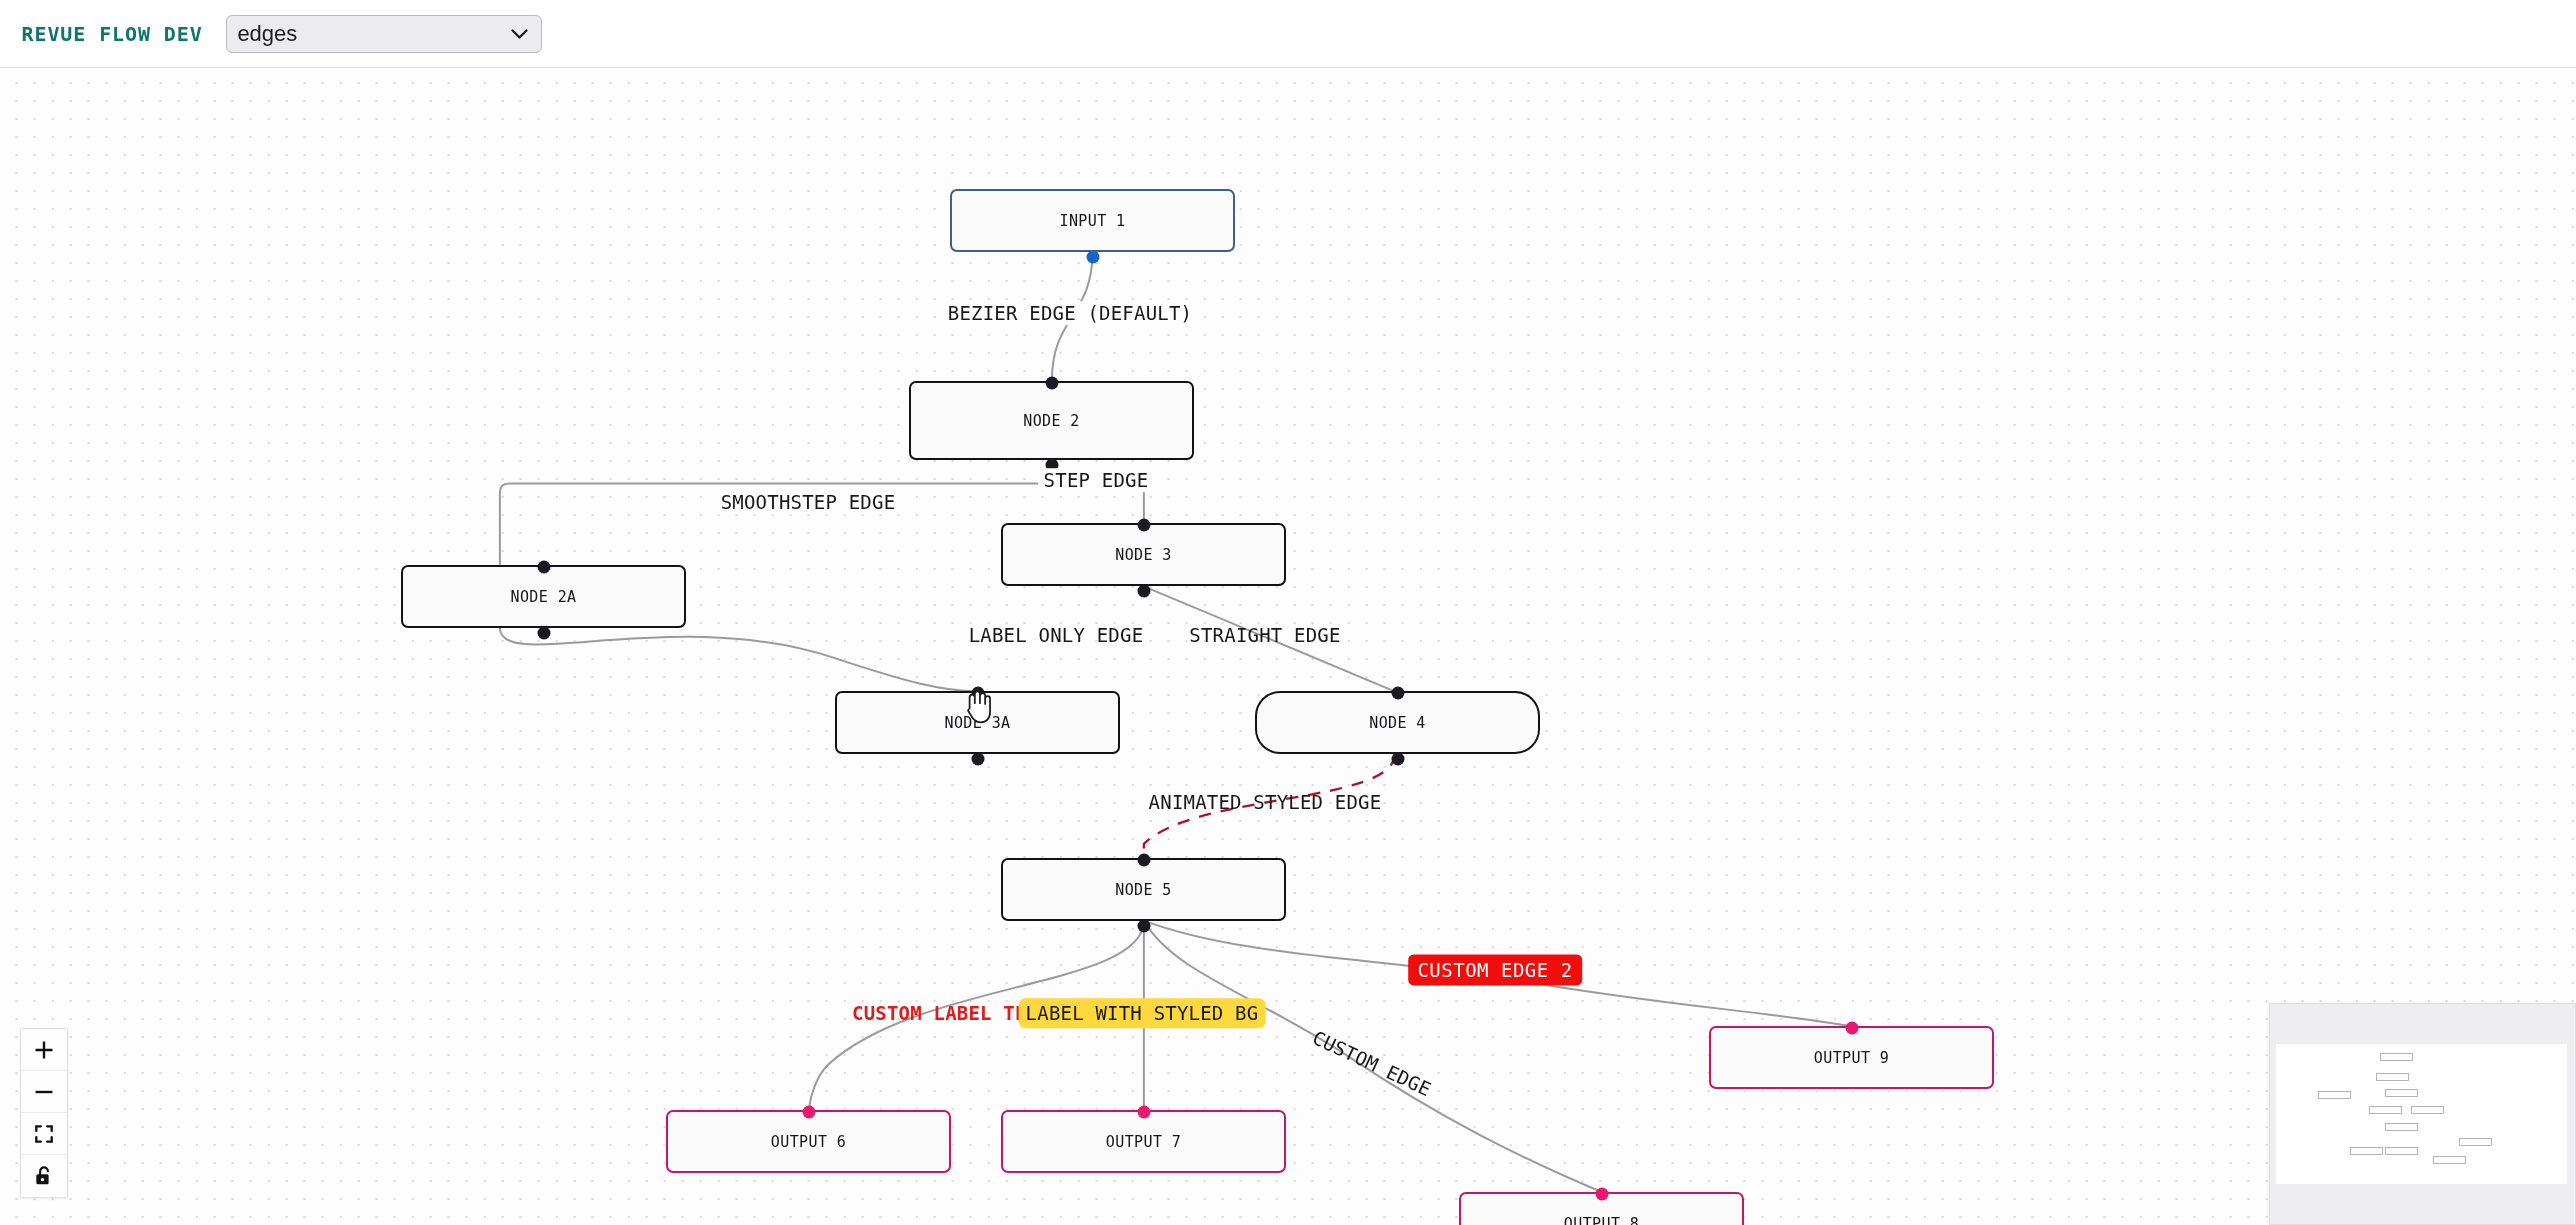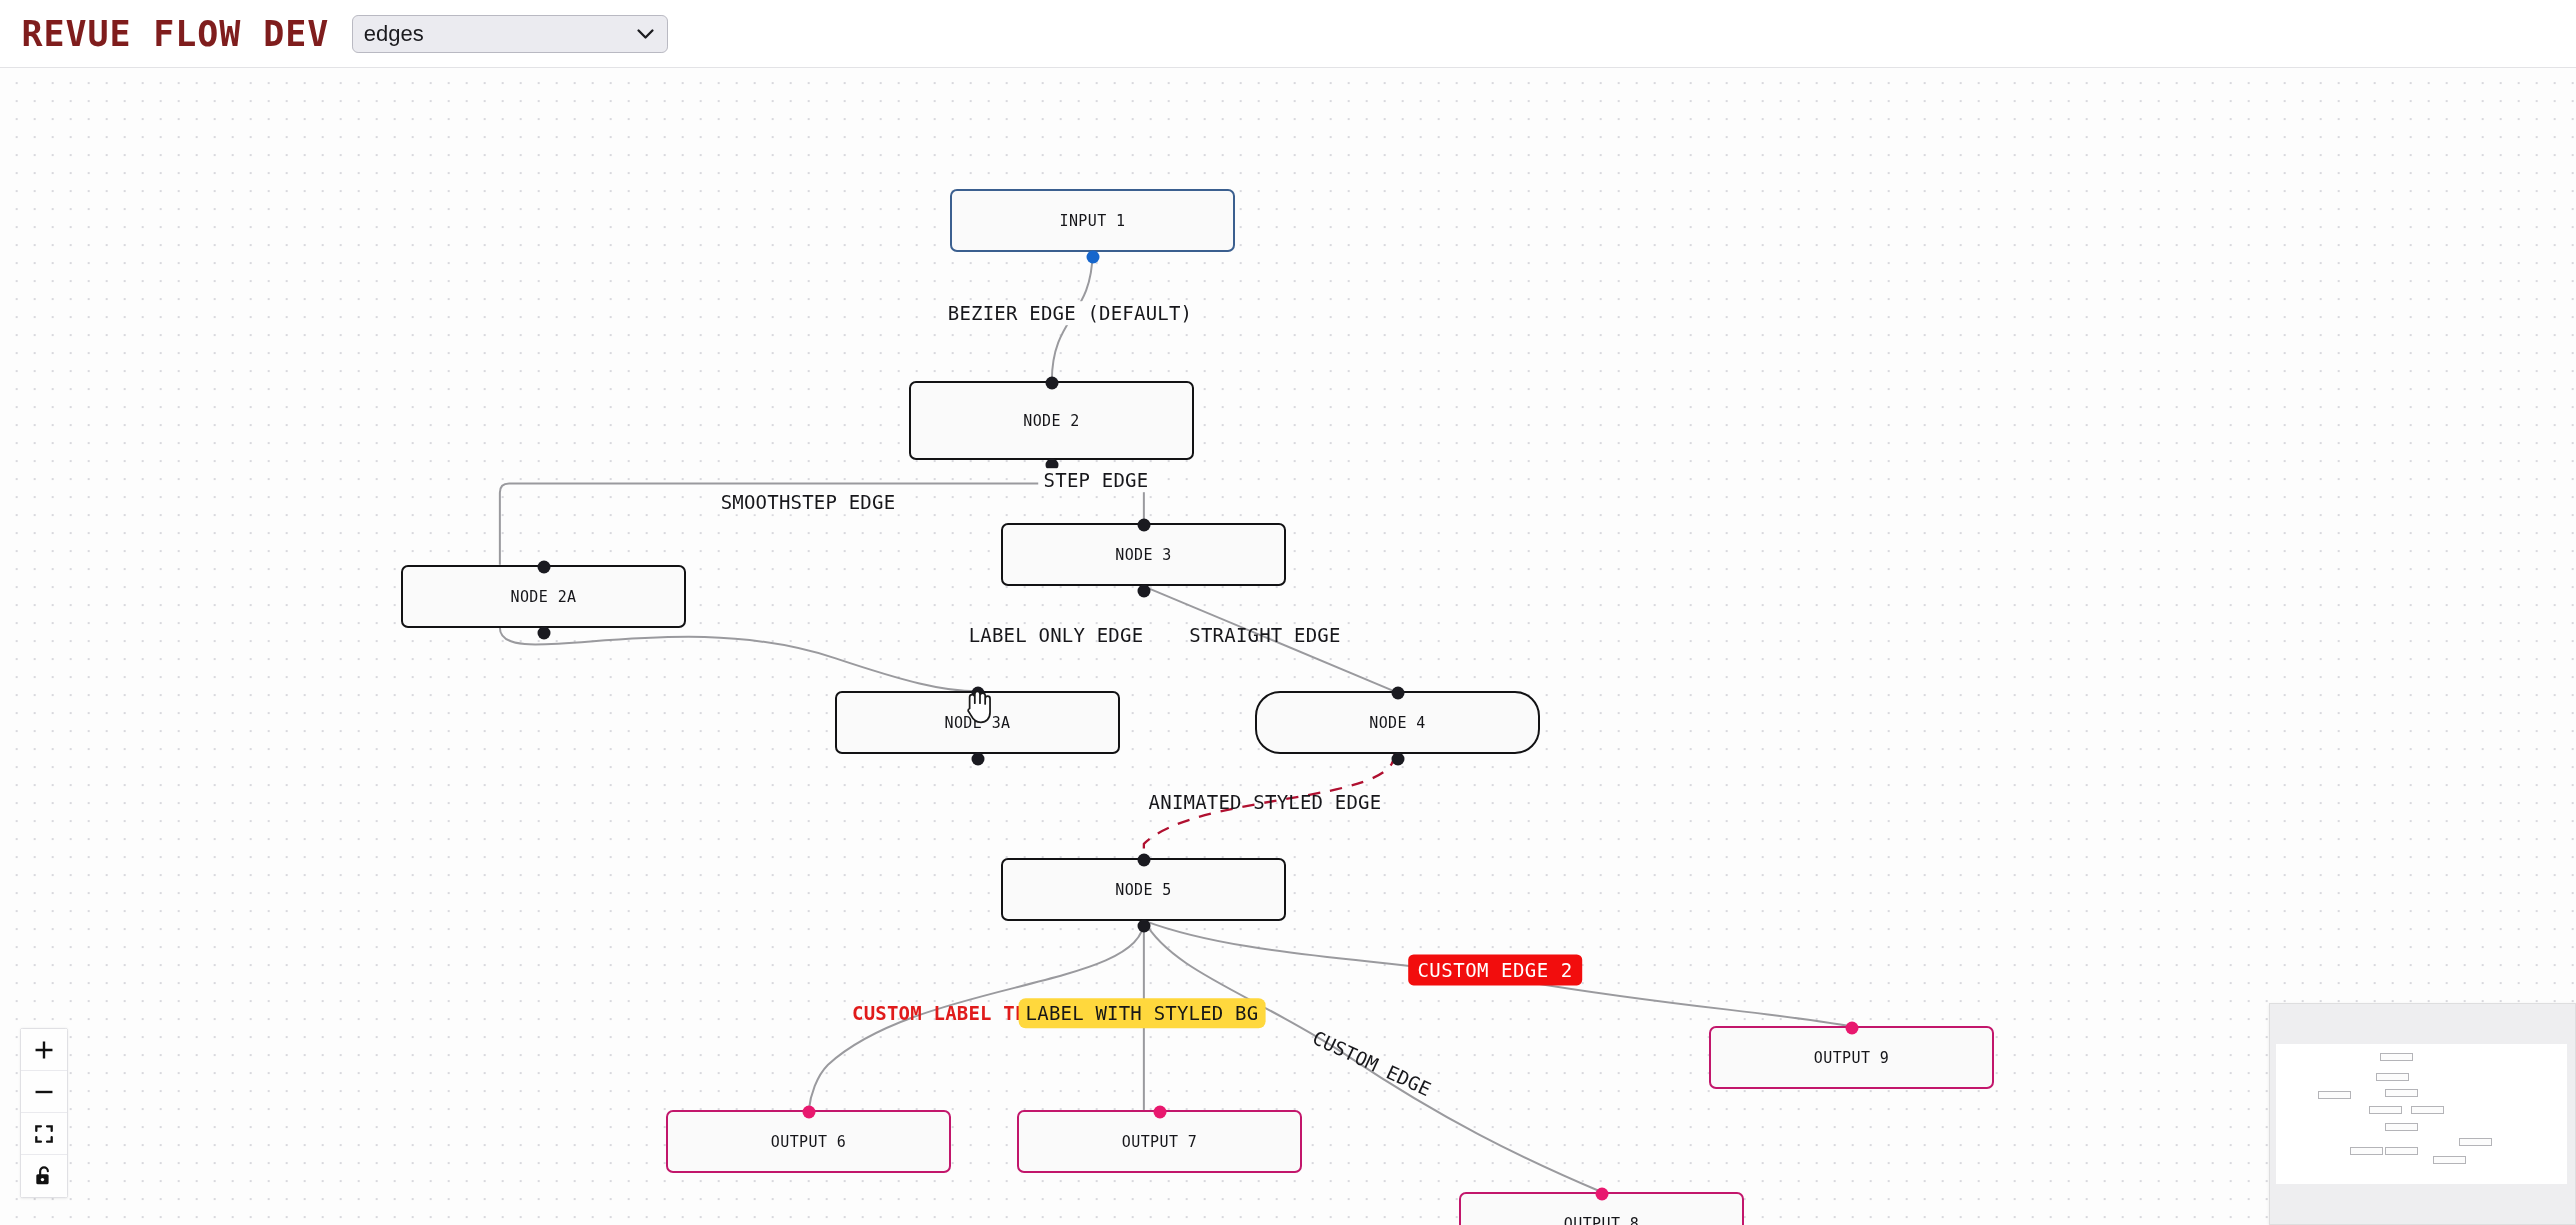--- a/index.html
+++ b/index.html
@@ -17,23 +17,23 @@
     background: #ffffff;
     border-bottom: 0.8px solid #e3e3e6;
     display: flex; align-items: center;
     padding-left: 21.5px;
     gap: 23px;
     z-index: 40;
   }
   #app-title {
     font-family: "DejaVu Sans Mono", monospace;
     font-weight: bold;
-    font-size: 35px;
+    font-size: 20px;
     letter-spacing: 0.9px;
-    color: #7f1d1d;
+    color: #0f766e;
     white-space: nowrap;
   }
   #flow-select {
     width: 316px; height: 38px;
     font-family: "Liberation Sans", sans-serif;
     font-size: 22px;
     color: #1b1b1f;
     background: #ebebf0;
     border: 0.8px solid #b9b9c2;
     border-radius: 6.1px;
@@ -256,21 +256,21 @@
       </div>
       <div class="node type-default" style="left: 1001px; top: 790px; width: 285px; height: 63px;">
         <span>NODE 5</span>
         <span class="handle tgt"></span>
         <span class="handle src"></span>
       </div>
       <div class="node type-output" style="left: 666px; top: 1042px; width: 285px; height: 63px;">
         <span>OUTPUT 6</span>
         <span class="handle tgt"></span>
       </div>
-      <div class="node type-output" style="left: 1001px; top: 1042px; width: 285px; height: 63px; margin-left: 16px;">
+      <div class="node type-output" style="left: 1001px; top: 1042px; width: 285px; height: 63px;">
         <span>OUTPUT 7</span>
         <span class="handle tgt"></span>
       </div>
       <div class="node type-output" style="left: 1459px; top: 1124px; width: 285px; height: 63px;">
         <span>OUTPUT 8</span>
         <span class="handle tgt"></span>
       </div>
       <div class="node type-output" style="left: 1709px; top: 958px; width: 285px; height: 63px;">
         <span>OUTPUT 9</span>
         <span class="handle tgt"></span>

